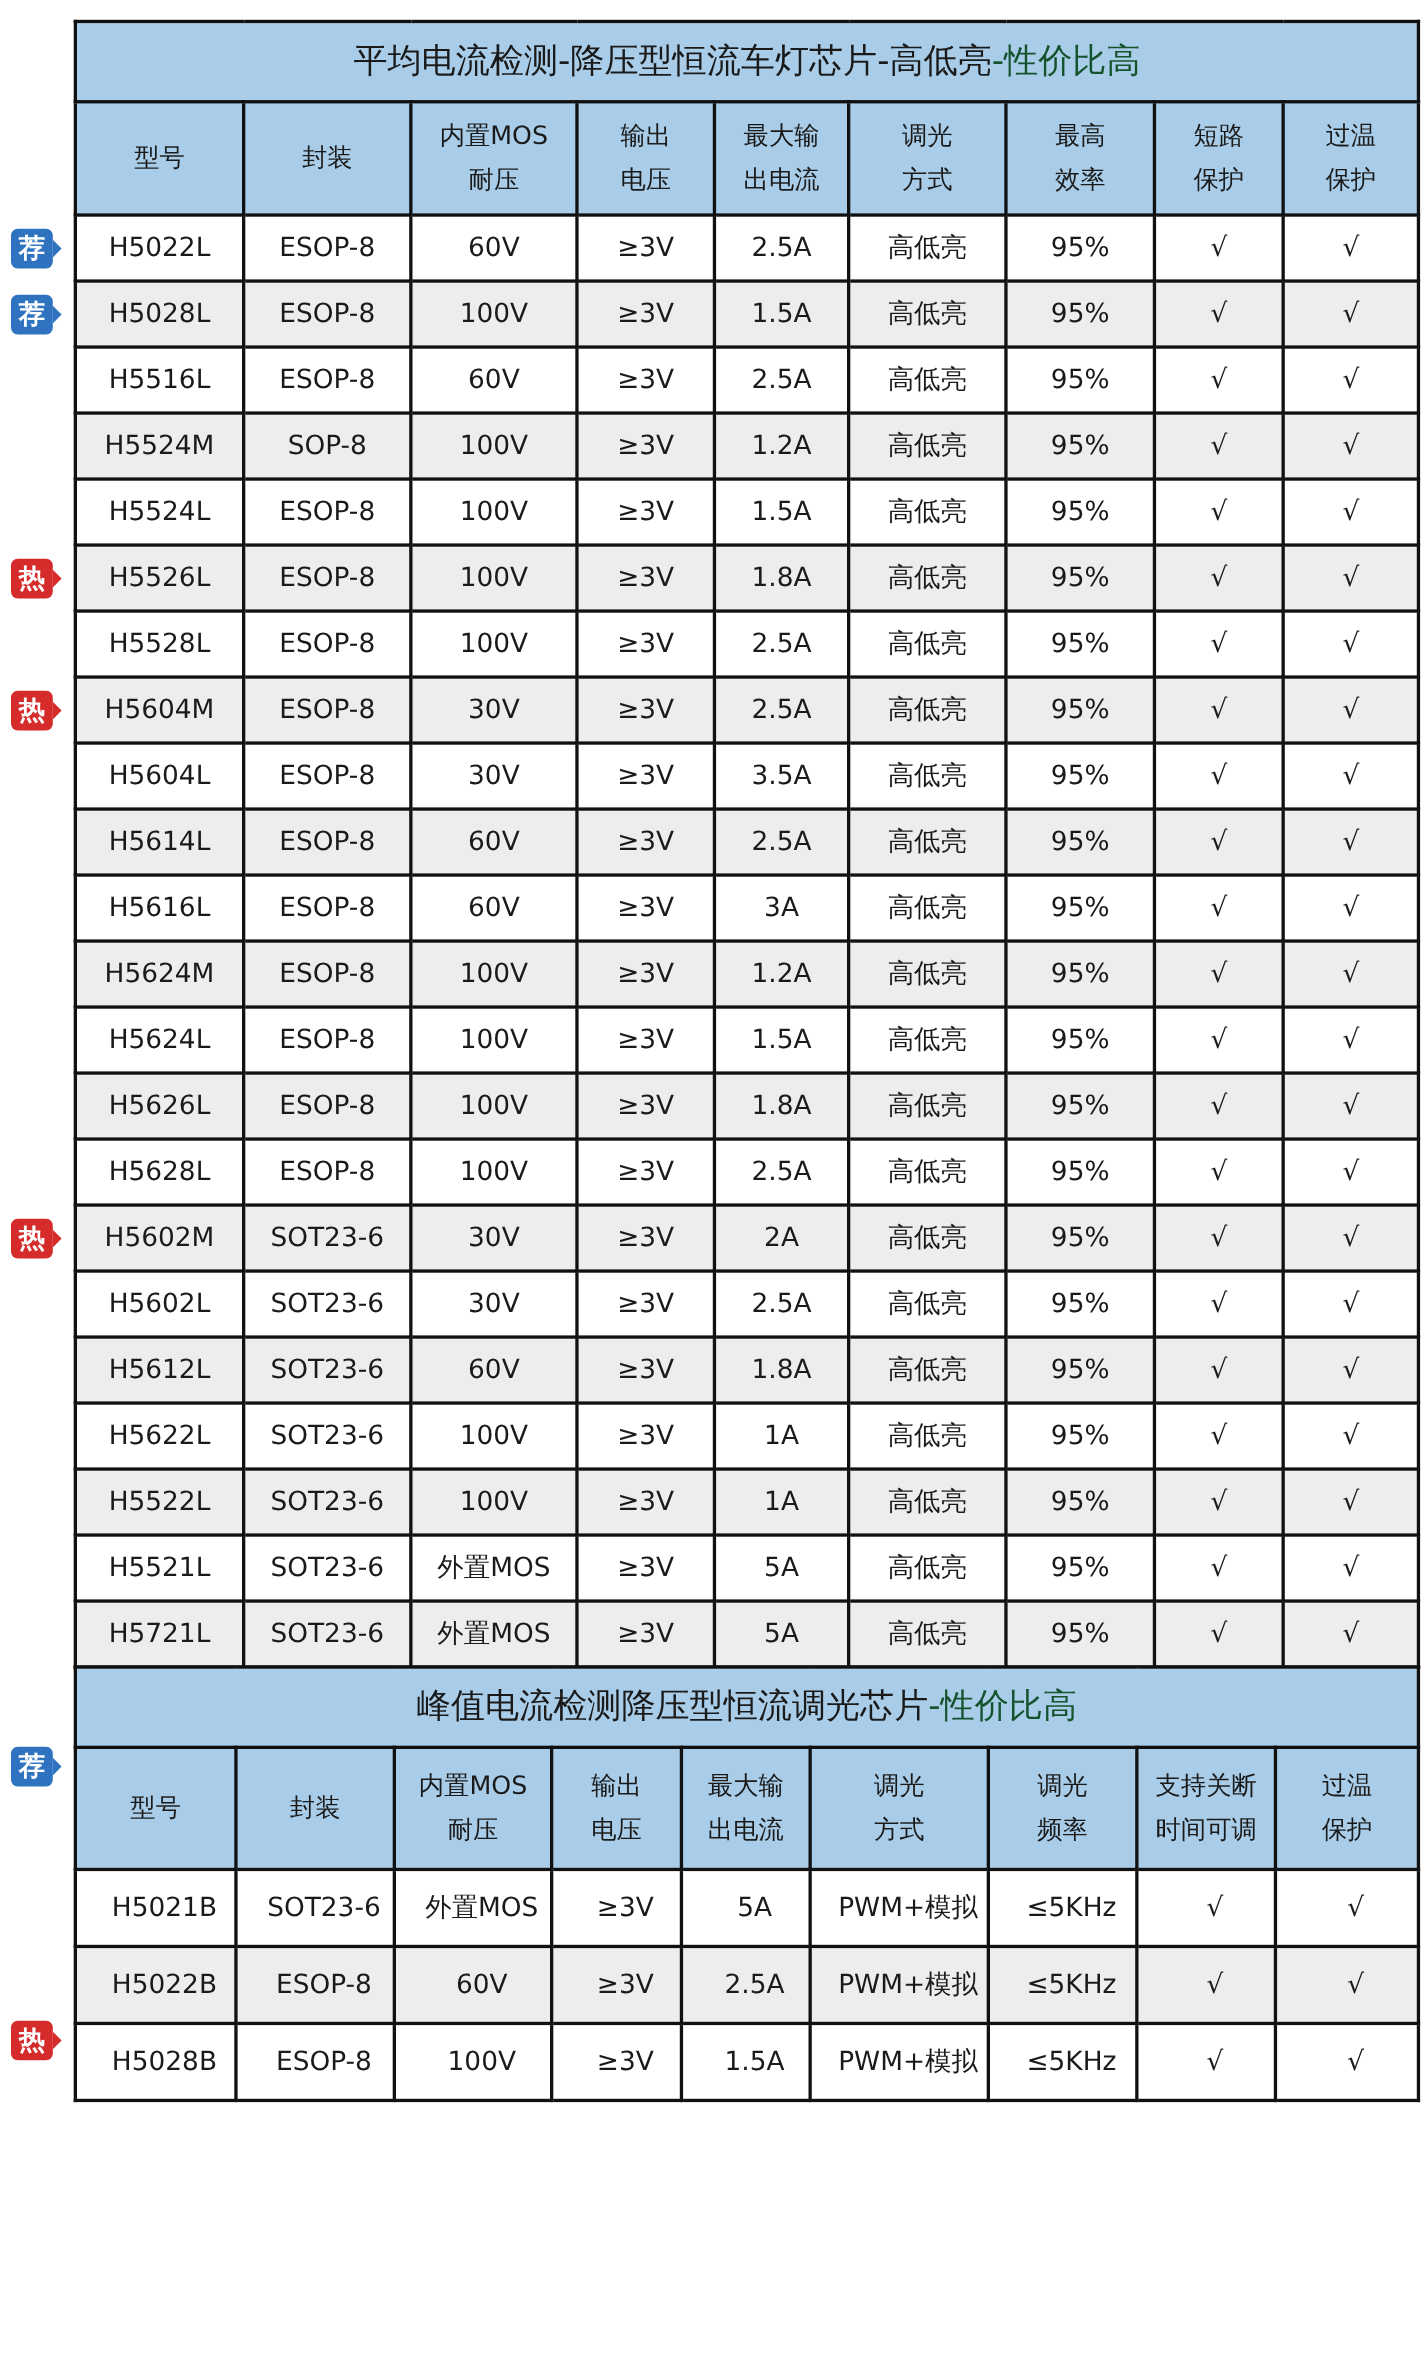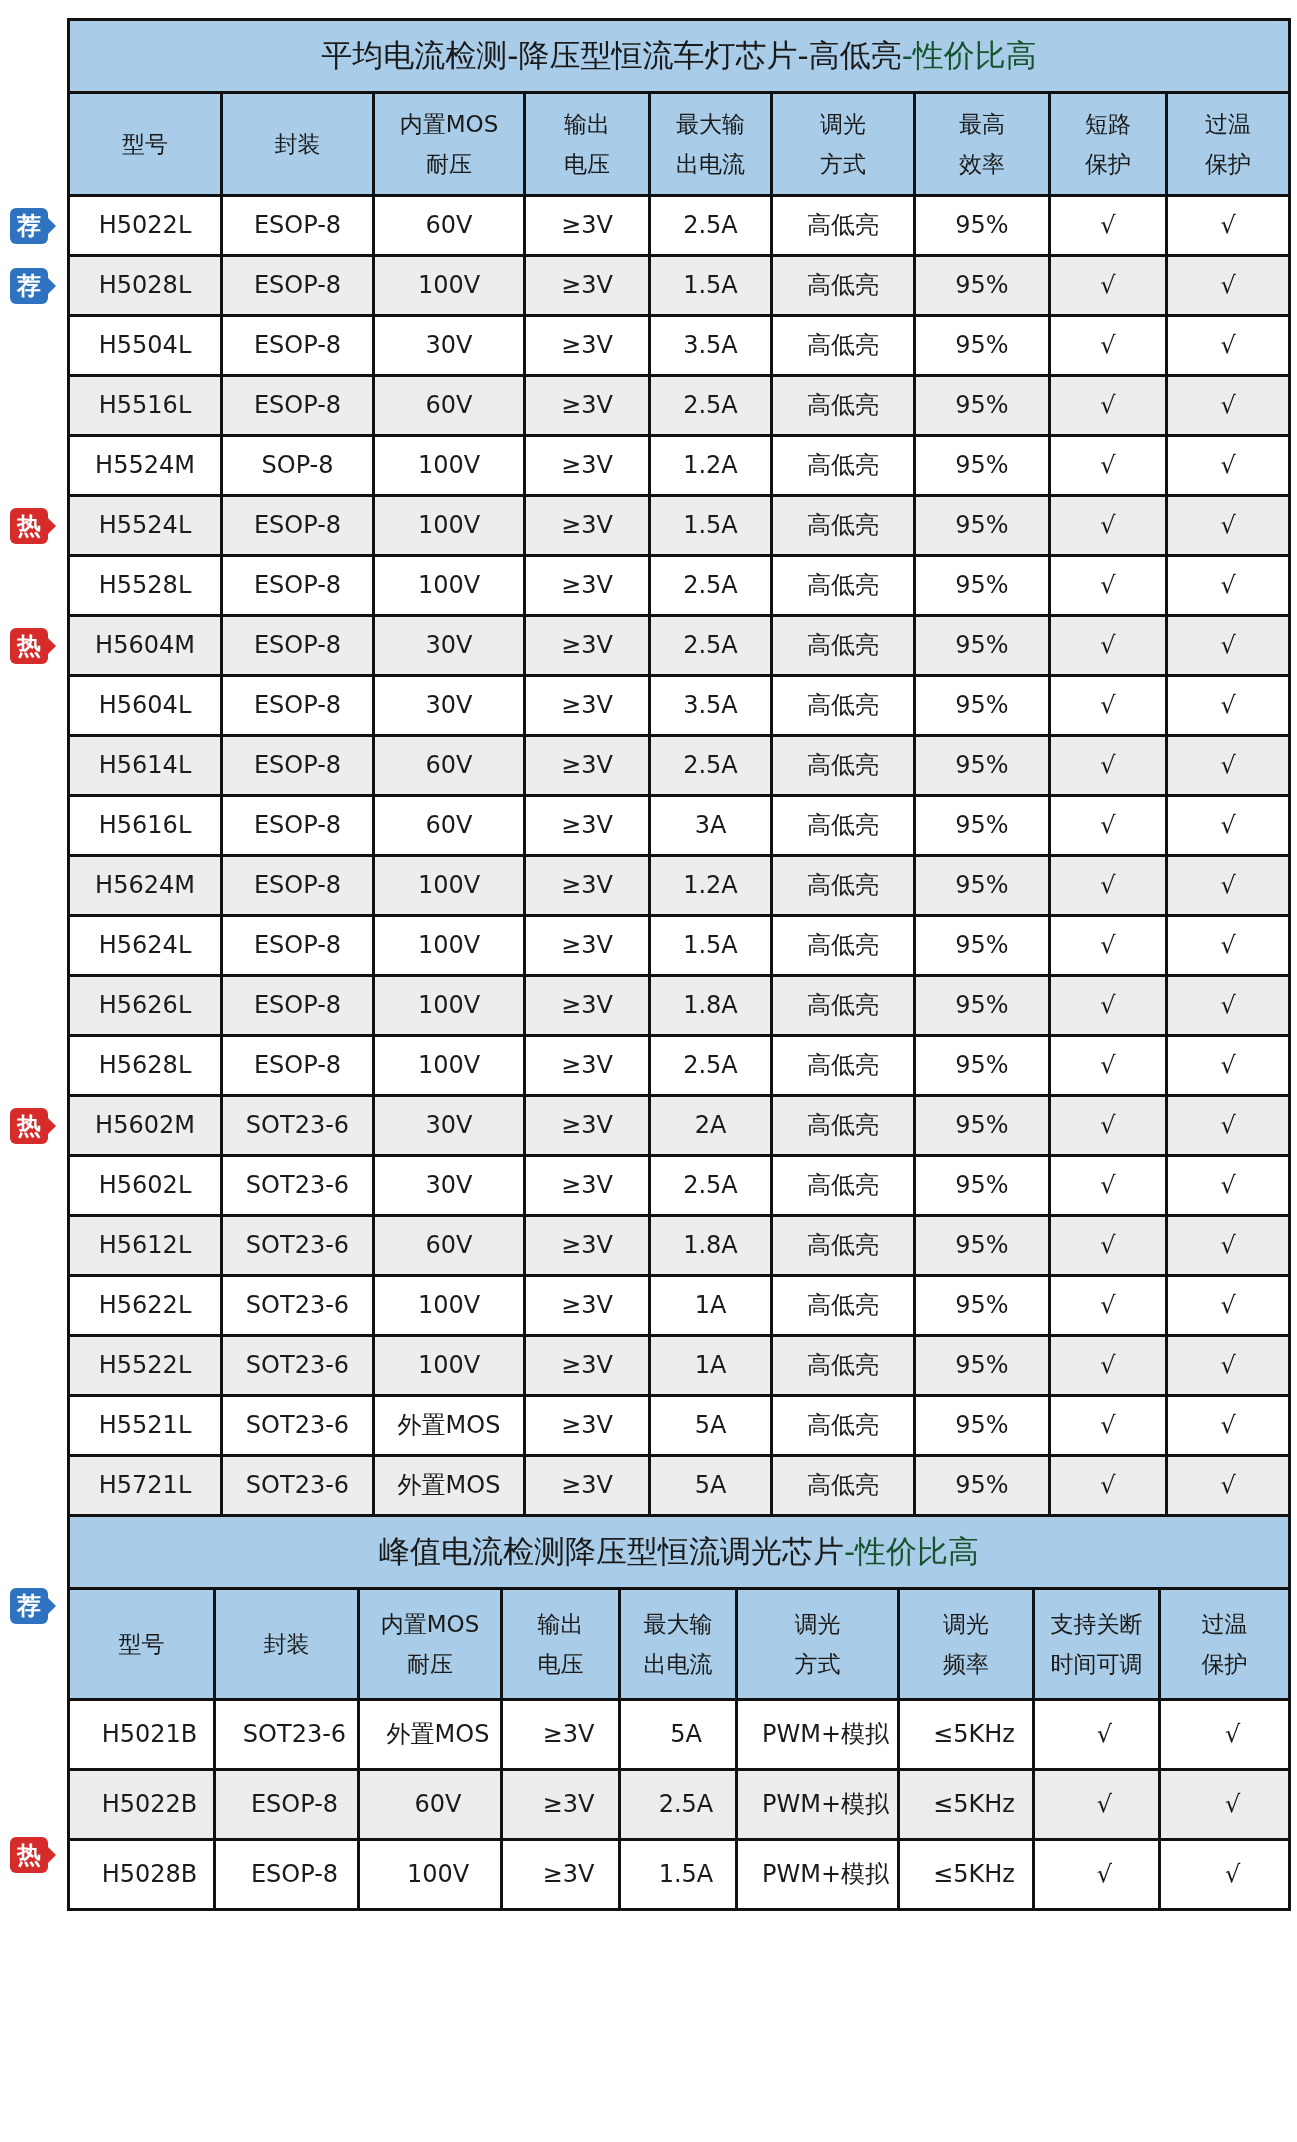--- a/index.html
+++ b/index.html
@@ -104,31 +104,20 @@
           <td>ESOP-8</td>
           <td>100V</td>
           <td>≥3V</td>
           <td>1.5A</td>
           <td>高低亮</td>
           <td>95%</td>
           <td>√</td>
           <td>√</td>
         </tr>
         <tr>
-          <td>H5504L</td>
-          <td>ESOP-8</td>
-          <td>30V</td>
-          <td>≥3V</td>
-          <td>3.5A</td>
-          <td>高低亮</td>
-          <td>95%</td>
-          <td>√</td>
-          <td>√</td>
-        </tr>
-        <tr>
           <td>H5516L</td>
           <td>ESOP-8</td>
           <td>60V</td>
           <td>≥3V</td>
           <td>2.5A</td>
           <td>高低亮</td>
           <td>95%</td>
           <td>√</td>
           <td>√</td>
         </tr>
@@ -142,20 +131,31 @@
           <td>95%</td>
           <td>√</td>
           <td>√</td>
         </tr>
         <tr>
           <td>H5524L</td>
           <td>ESOP-8</td>
           <td>100V</td>
           <td>≥3V</td>
           <td>1.5A</td>
+          <td>高低亮</td>
+          <td>95%</td>
+          <td>√</td>
+          <td>√</td>
+        </tr>
+        <tr>
+          <td>H5526L</td>
+          <td>ESOP-8</td>
+          <td>100V</td>
+          <td>≥3V</td>
+          <td>1.8A</td>
           <td>高低亮</td>
           <td>95%</td>
           <td>√</td>
           <td>√</td>
         </tr>
         <tr>
           <td>H5528L</td>
           <td>ESOP-8</td>
           <td>100V</td>
           <td>≥3V</td>

